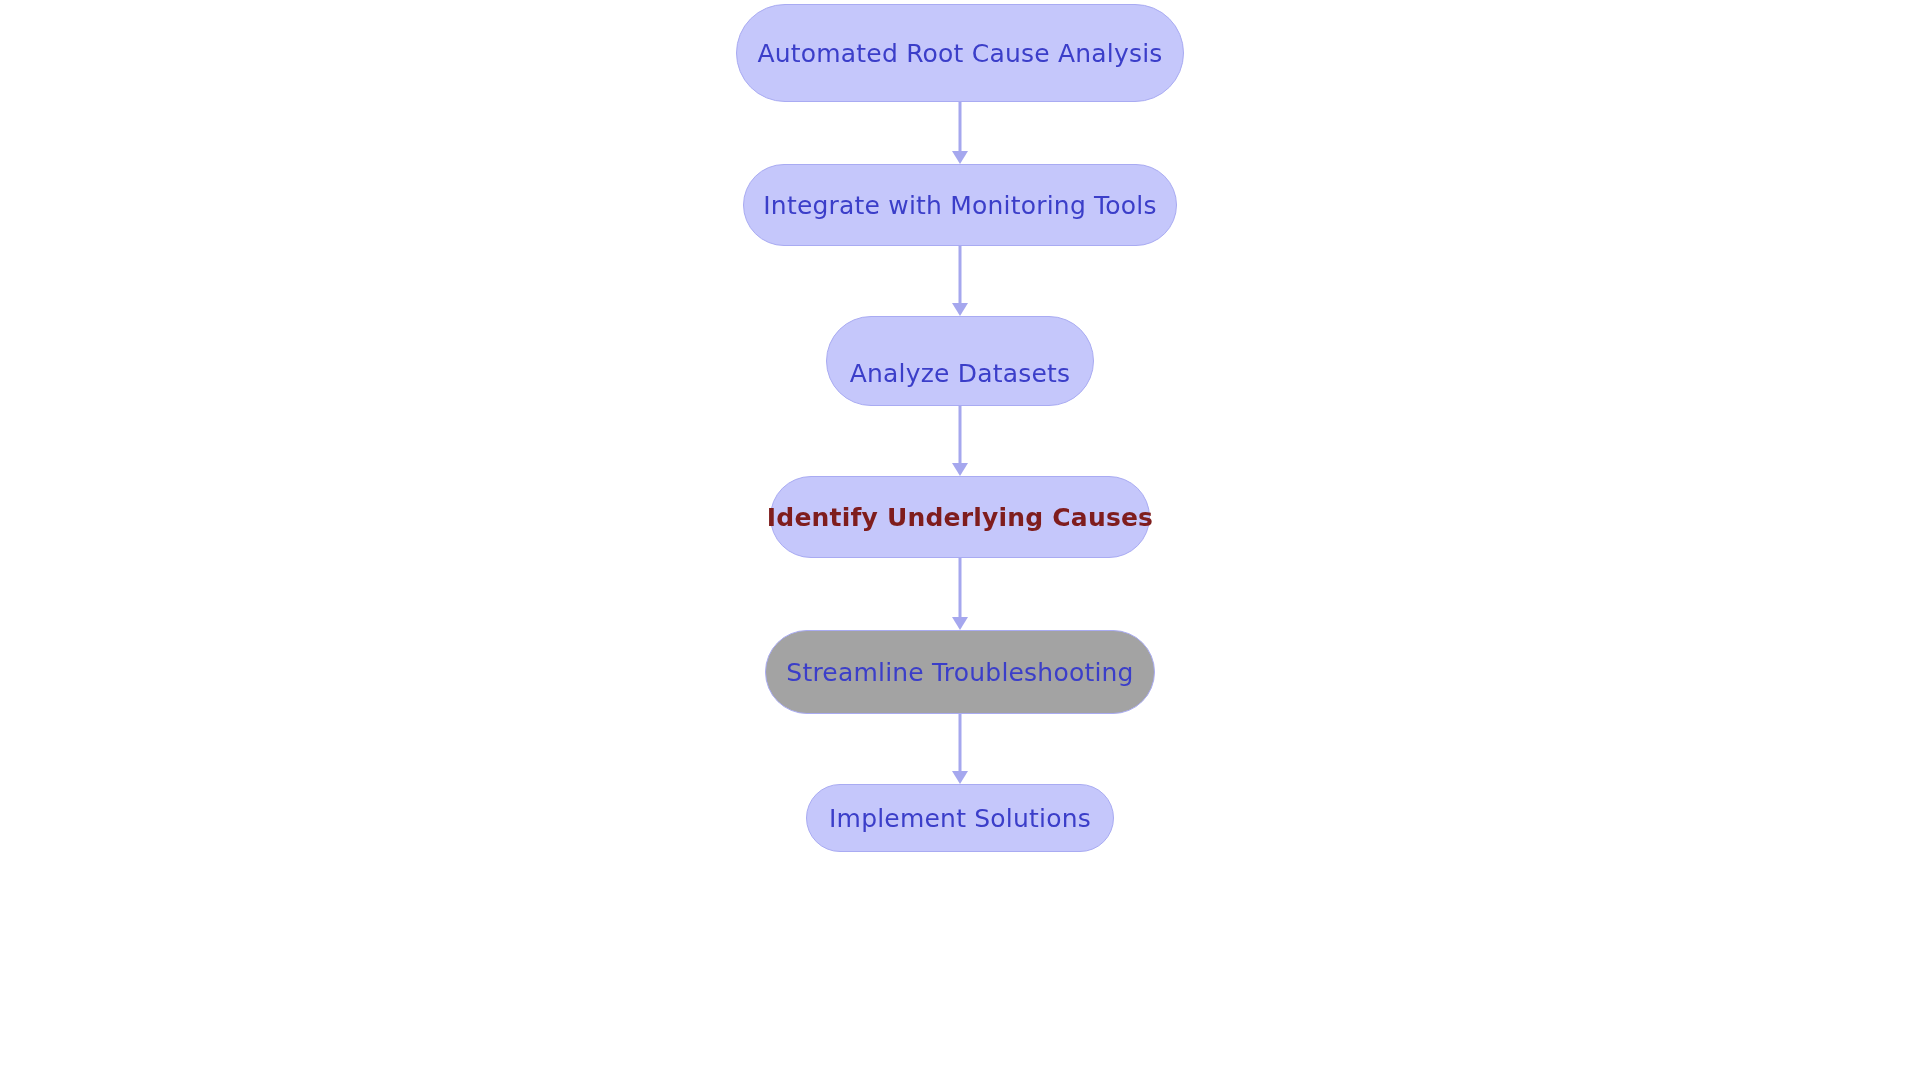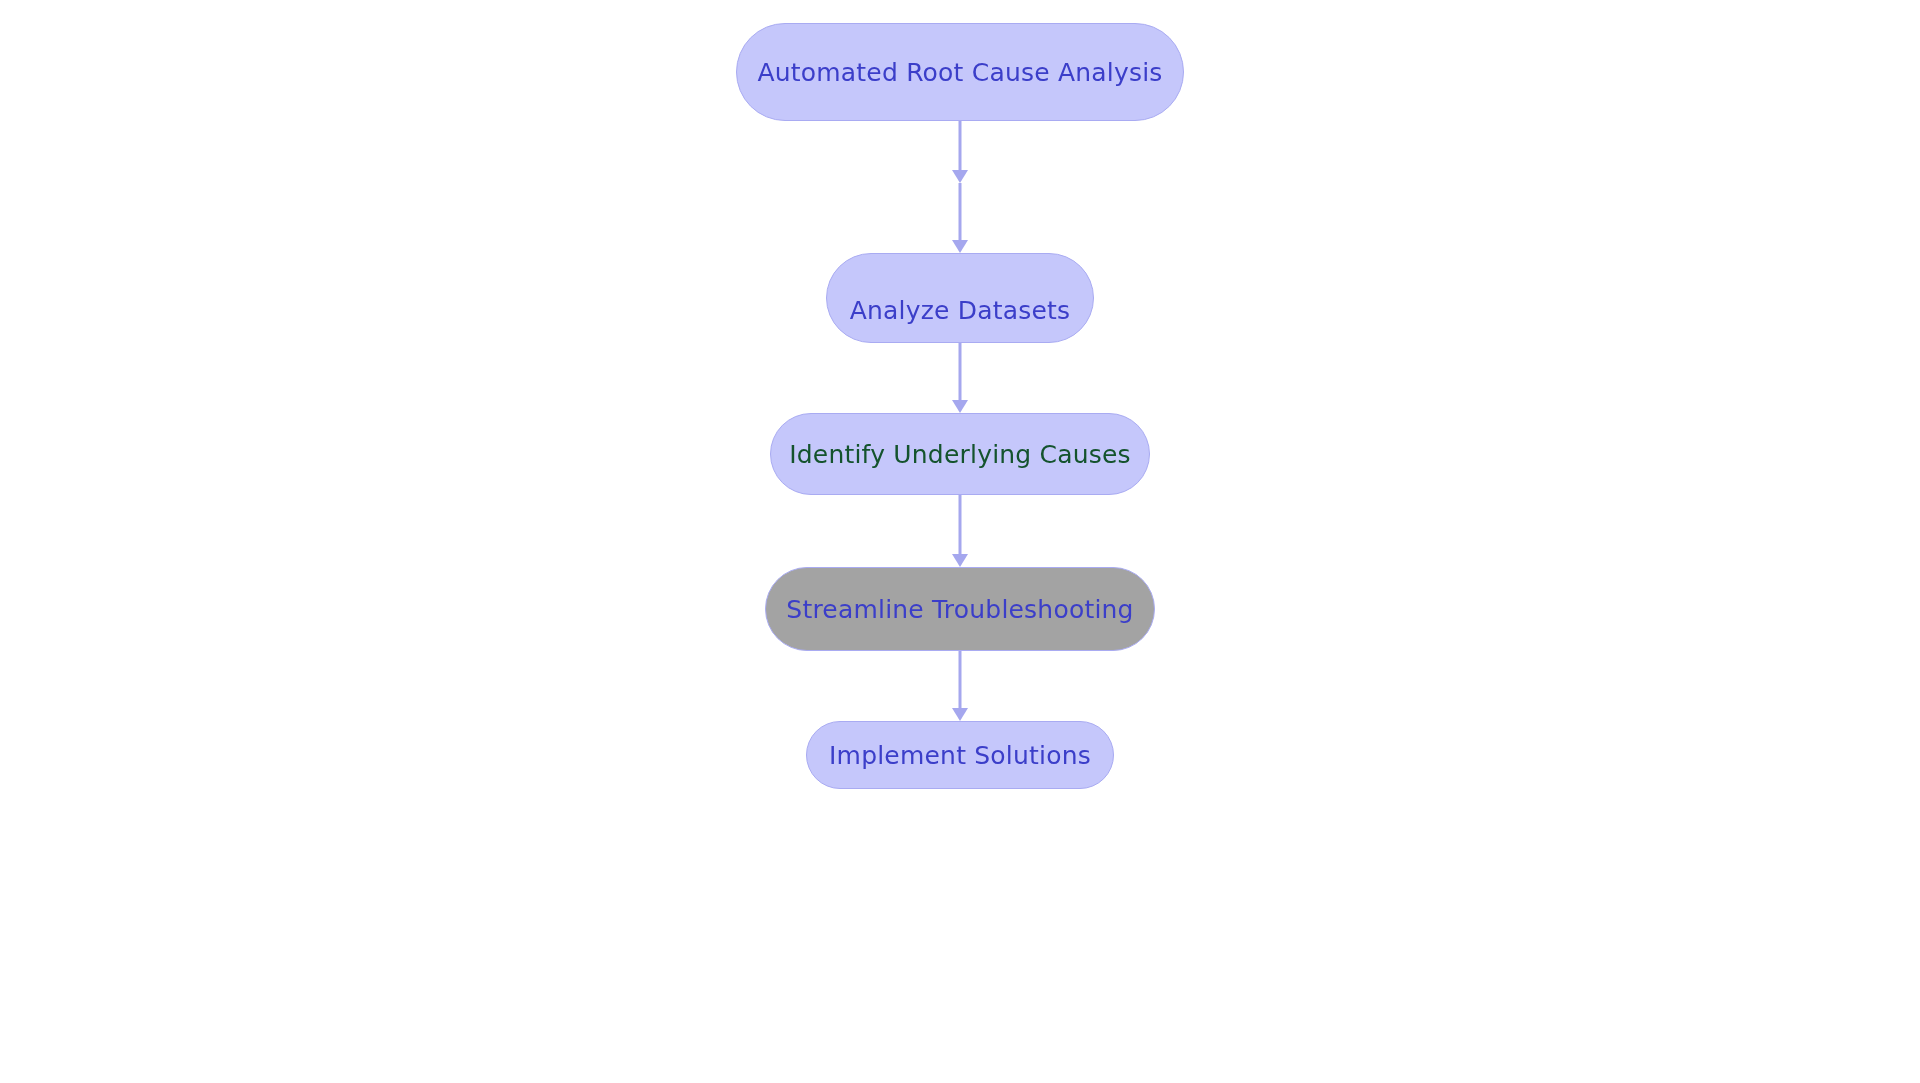--- a/index.html
+++ b/index.html
@@ -72,40 +72,43 @@
     border-left: 8px solid transparent;
     border-right: 8px solid transparent;
     border-top: 13px solid #a5a7ee;
   }
 </style>
 </head>
 <body>
 
 <div class="canvas">
   <div class="flow" id="flow">
-      <div class="node" style="width: 448px; height: 98px; background: rgb(197, 199, 251); border-color: rgb(169, 171, 242); margin-top: 23px;">
+      <div class="node" style="width: 448px; height: 98px; background: rgb(197, 199, 251); border-color: rgb(169, 171, 242); margin-top: 4px;">
         <span class="node-label" style="color: rgb(59, 62, 201);">Automated Root Cause Analysis</span>
       </div>
       <div class="connector" style="height: 62px;">
         <div class="line" style="height: 50px; background: rgb(165, 167, 238);"></div>
         <div class="arrow" style="border-top-color: rgb(165, 167, 238);"></div>
+      </div>
+      <div class="node" style="width: 434px; height: 82px; background: rgb(197, 199, 251); border-color: rgb(169, 171, 242);">
+        <span class="node-label" style="color: rgb(59, 62, 201);">Integrate with Monitoring Tools</span>
       </div>
       <div class="connector" style="height: 70px;">
         <div class="line" style="height: 58px; background: rgb(165, 167, 238);"></div>
         <div class="arrow" style="border-top-color: rgb(165, 167, 238);"></div>
       </div>
       <div class="node" style="width: 268px; height: 90px; background: rgb(197, 199, 251); border-color: rgb(169, 171, 242);">
         <span class="node-label" style="color: rgb(59, 62, 201); margin-top: 25px;">Analyze Datasets</span>
       </div>
       <div class="connector" style="height: 70px;">
         <div class="line" style="height: 58px; background: rgb(165, 167, 238);"></div>
         <div class="arrow" style="border-top-color: rgb(165, 167, 238);"></div>
       </div>
       <div class="node" style="width: 380px; height: 82px; background: rgb(197, 199, 251); border-color: rgb(169, 171, 242);">
-        <span class="node-label" style="color: #14532d;">Identify Underlying Causes</span>
+        <span class="node-label" style="color: #7f1d1d; font-weight: bold;">Identify Underlying Causes</span>
       </div>
       <div class="connector" style="height: 72px;">
         <div class="line" style="height: 60px; background: rgb(165, 167, 238);"></div>
         <div class="arrow" style="border-top-color: rgb(165, 167, 238);"></div>
       </div>
       <div class="node" style="width: 390px; height: 84px; background: #a3a3a3; border-color: rgb(169, 171, 242);">
         <span class="node-label" style="color: rgb(59, 62, 201);">Streamline Troubleshooting</span>
       </div>
       <div class="connector" style="height: 70px;">
         <div class="line" style="height: 58px; background: rgb(165, 167, 238);"></div>

